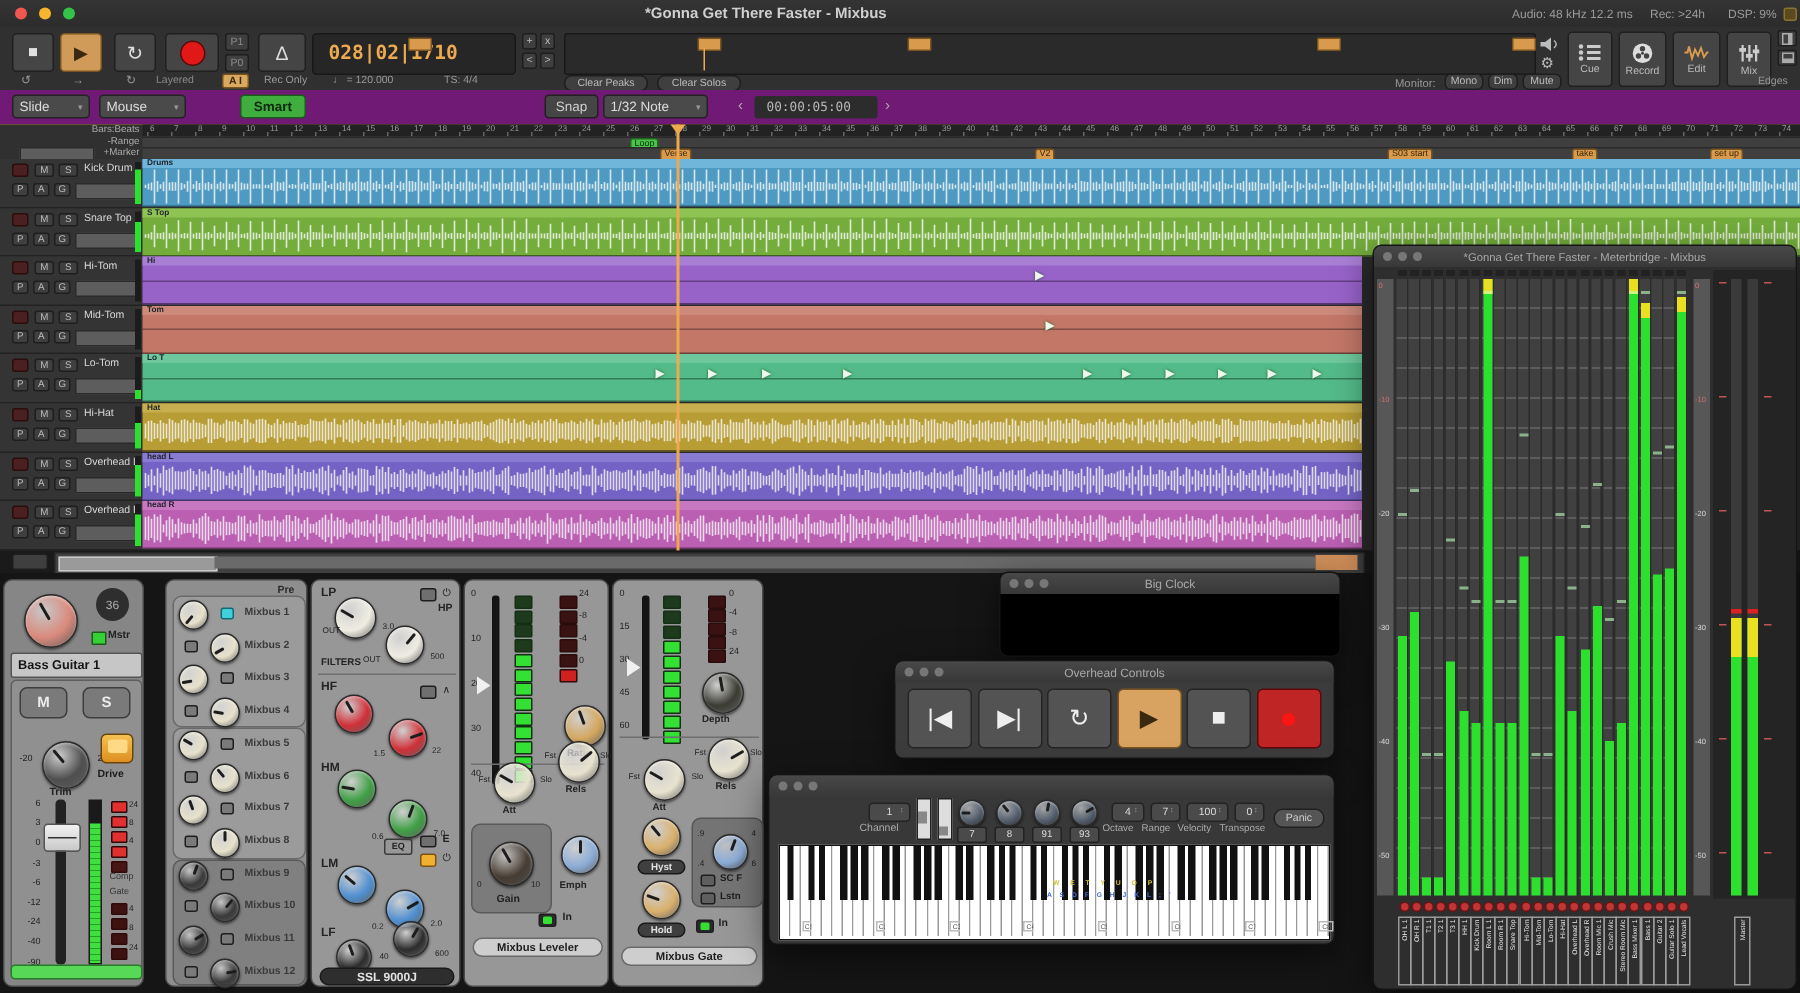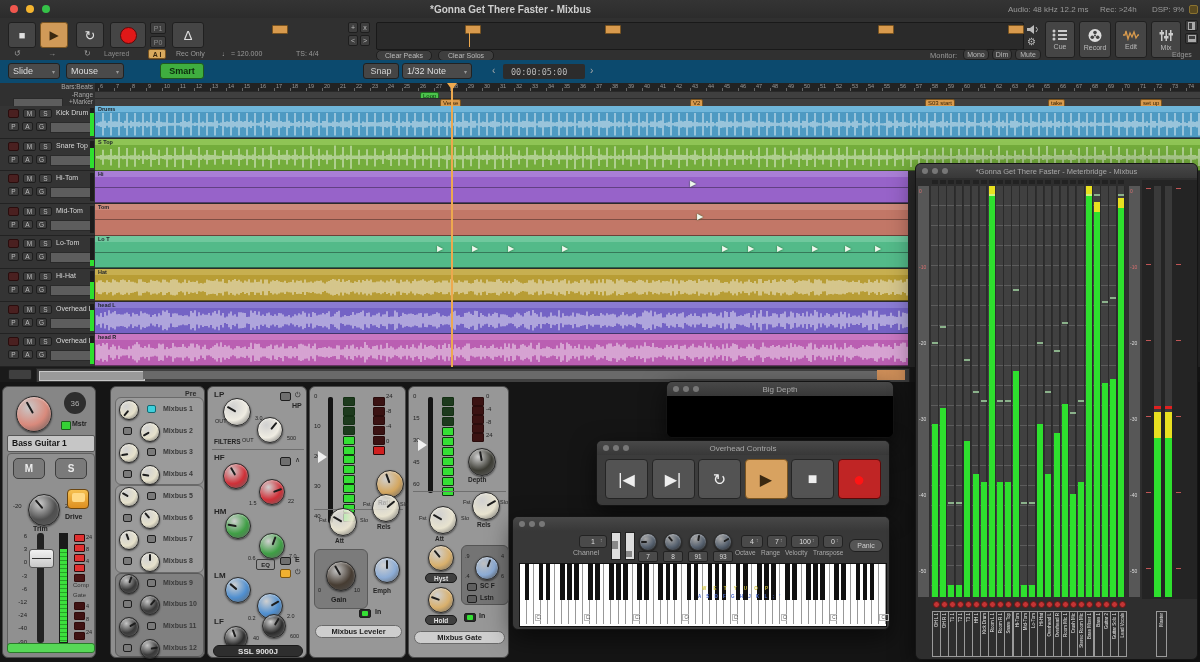--- a/index.html
+++ b/index.html
@@ -65,20 +65,23 @@
     <div class="sbtn" style="left:150px;top:4px;width:16px;height:12px;color:#8a8a8a;">P1</div>
     <div class="sbtn" style="left:150px;top:18px;width:16px;height:12px;color:#8a8a8a;">P0</div>
     <span class="lbl" style="left:14px;top:31px;font-size:8px;color:#999;">↺</span>
     <span class="lbl" style="left:48px;top:31px;font-size:8px;color:#999;">→</span>
     <span class="lbl" style="left:84px;top:31px;font-size:8px;color:#999;">↻</span>
     <span class="lbl" style="left:104px;top:32px;font-size:7px;color:#8a8a8a;">Layered</span>
     <div class="sbtn" style="left:148px;top:31px;width:18px;height:10px;background:#d8a95e;color:#3a2810;border-color:#7a5420;font-weight:bold;">A I</div>
     <div class="btn" style="left:172px;top:4px;width:32px;height:26px;">
         <span style="font-size:13px;color:#ddd;">Δ</span>
       </div>
+    <div class="abs" style="left:208px;top:4px;width:134px;height:26px;background:#262626;border:1px solid #181818;border-radius:3px;">
+      <span class="lbl" style="left:10px;top:5px;font-family:'DejaVu Sans Mono',monospace;font-size:13px;font-weight:bold;color:#eda94f;">028|02|1710</span>
+    </div>
     <span class="lbl" style="left:176px;top:32px;font-size:7px;color:#999;">Rec Only</span>
     <span class="lbl" style="left:222px;top:32px;font-size:7px;color:#999;">♩ = 120.000</span>
     <span class="lbl" style="left:296px;top:32px;font-size:7px;color:#999;">TS: 4/4</span>
 
     <div class="sbtn" style="left:348px;top:4px;width:10px;height:11px;">+</div>
     <div class="sbtn" style="left:360px;top:4px;width:10px;height:11px;">x</div>
     <div class="sbtn" style="left:348px;top:17px;width:10px;height:11px;">&lt;</div>
     <div class="sbtn" style="left:360px;top:17px;width:10px;height:11px;">&gt;</div>
 
     <div class="abs" id="minimap" style="left:376px;top:4px;width:646px;height:26px;background:#2a2a2a;border:1px solid #191919;border-radius:2px;">
@@ -145,21 +148,21 @@
     </div>
     <div class="sbtn" style="left:1185px;top:2px;width:13px;height:11px;">
         <span style="width:3px;height:6px;border:1px solid #aaa;border-right-width:3px;"></span>
       </div>
     <div class="sbtn" style="left:1185px;top:15px;width:13px;height:11px;">
         <span style="width:6px;height:3px;border:1px solid #aaa;border-bottom-width:3px;"></span>
       </div>
     <span class="lbl" style="left:1172px;top:33px;font-size:7px;color:#999;">Edges</span>
   </div>
 
-  <div class="abs" style="left:0;top:60px;width:1200px;height:23px;background:#0c4a6e;border-bottom:1px solid #eab308;">
+  <div class="abs" style="left:0;top:60px;width:1200px;height:23px;background:#701a75;border-bottom:1px solid #eab308;">
     <div class="combo" style="left:8px;top:3px;width:52px;height:16px;">
         <span>Slide</span>
         <span class="car">▾</span>
       </div>
     <div class="combo" style="left:66px;top:3px;width:58px;height:16px;">
         <span>Mouse</span>
         <span class="car">▾</span>
       </div>
     <div class="btn" style="left:160px;top:3px;width:44px;height:16px;background:#3fae3f;border-color:#1d5a1d;color:#0d2a0d;font-size:9px;font-weight:bold;">Smart</div>
     <div id="toolbtns" class="abs" style="left:0;top:0;">
@@ -863,21 +866,21 @@
       <span class="lbl" style="left: 63px; top: 200px; font-size: 6.5px; color: rgb(36, 36, 36); font-weight: bold;">Emph</span>
       <div class="sbtn" style="left: 49px; top: 222px; width: 12px; height: 9px; background: rgb(42, 42, 42);">
         <div style="width: 6px; height: 5px; background: rgb(53, 224, 53); border-radius: 1px;"></div>
       </div>
       <span class="lbl" style="left: 65px; top: 221px; font-size: 7px; font-weight: bold; color: rgb(30, 30, 30);">In</span>
       <div class="lplate" style="left: 5px; top: 238px; width: 87px; height: 13px;">Mixbus Leveler</div>
     </div>
 
   <div class="win" style="left:666px;top:381px;width:228px;height:57px;background:#000;">
     <div class="titlebar">
-        <span>Big Depth</span>
+        <span>Big Clock</span>
       </div>
     <div class="tdots">
         <i></i>
         <i></i>
         <i></i>
       </div>
   </div>
 
   <div class="win" style="left:596px;top:440px;width:294px;height:66px;background:#3c3c3c;">
     <div class="titlebar">

